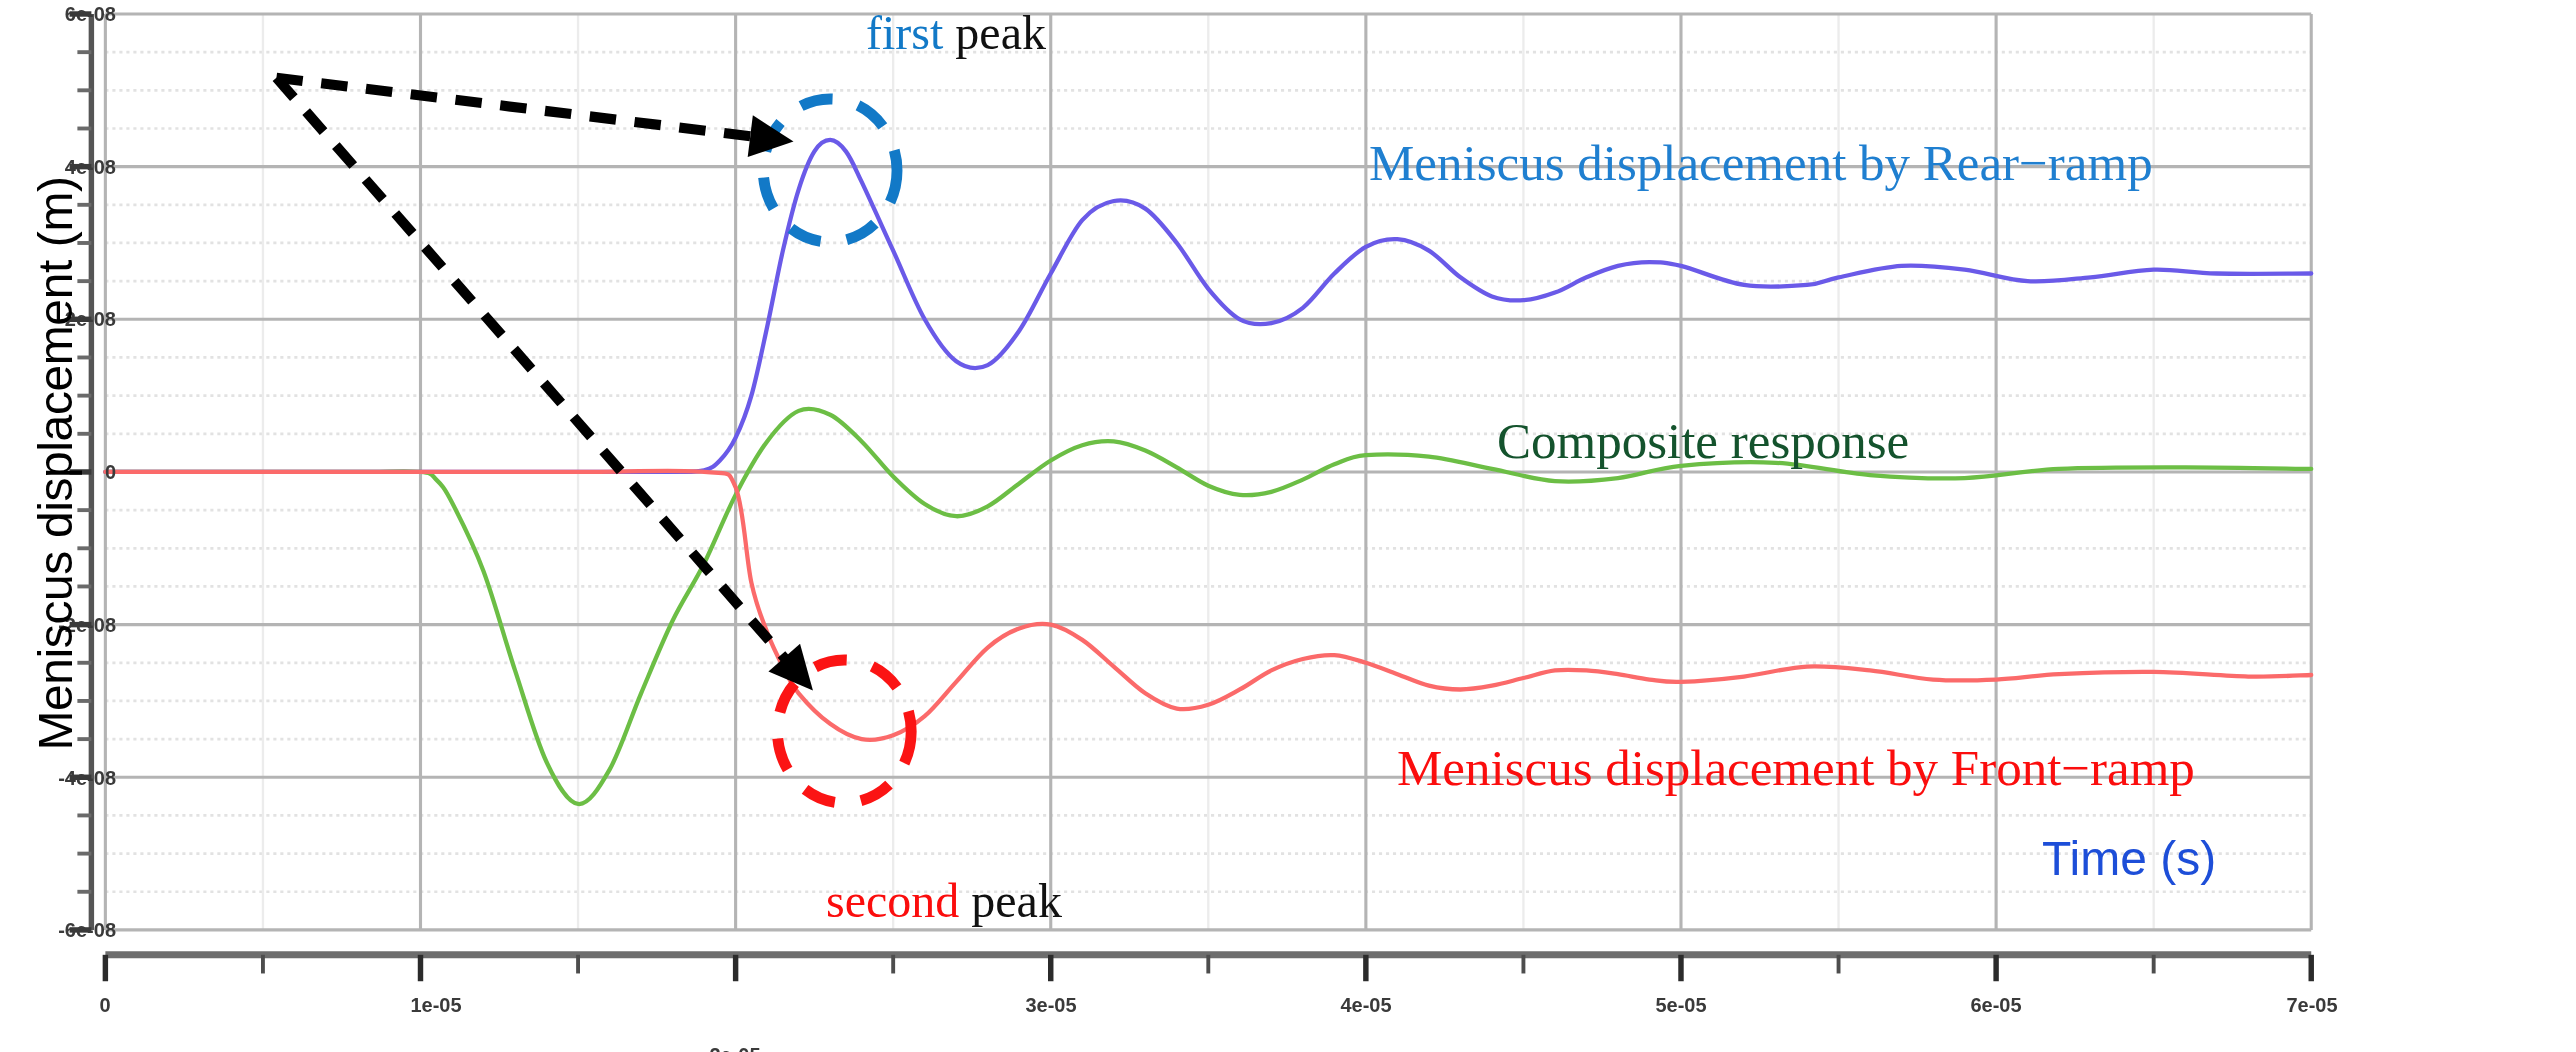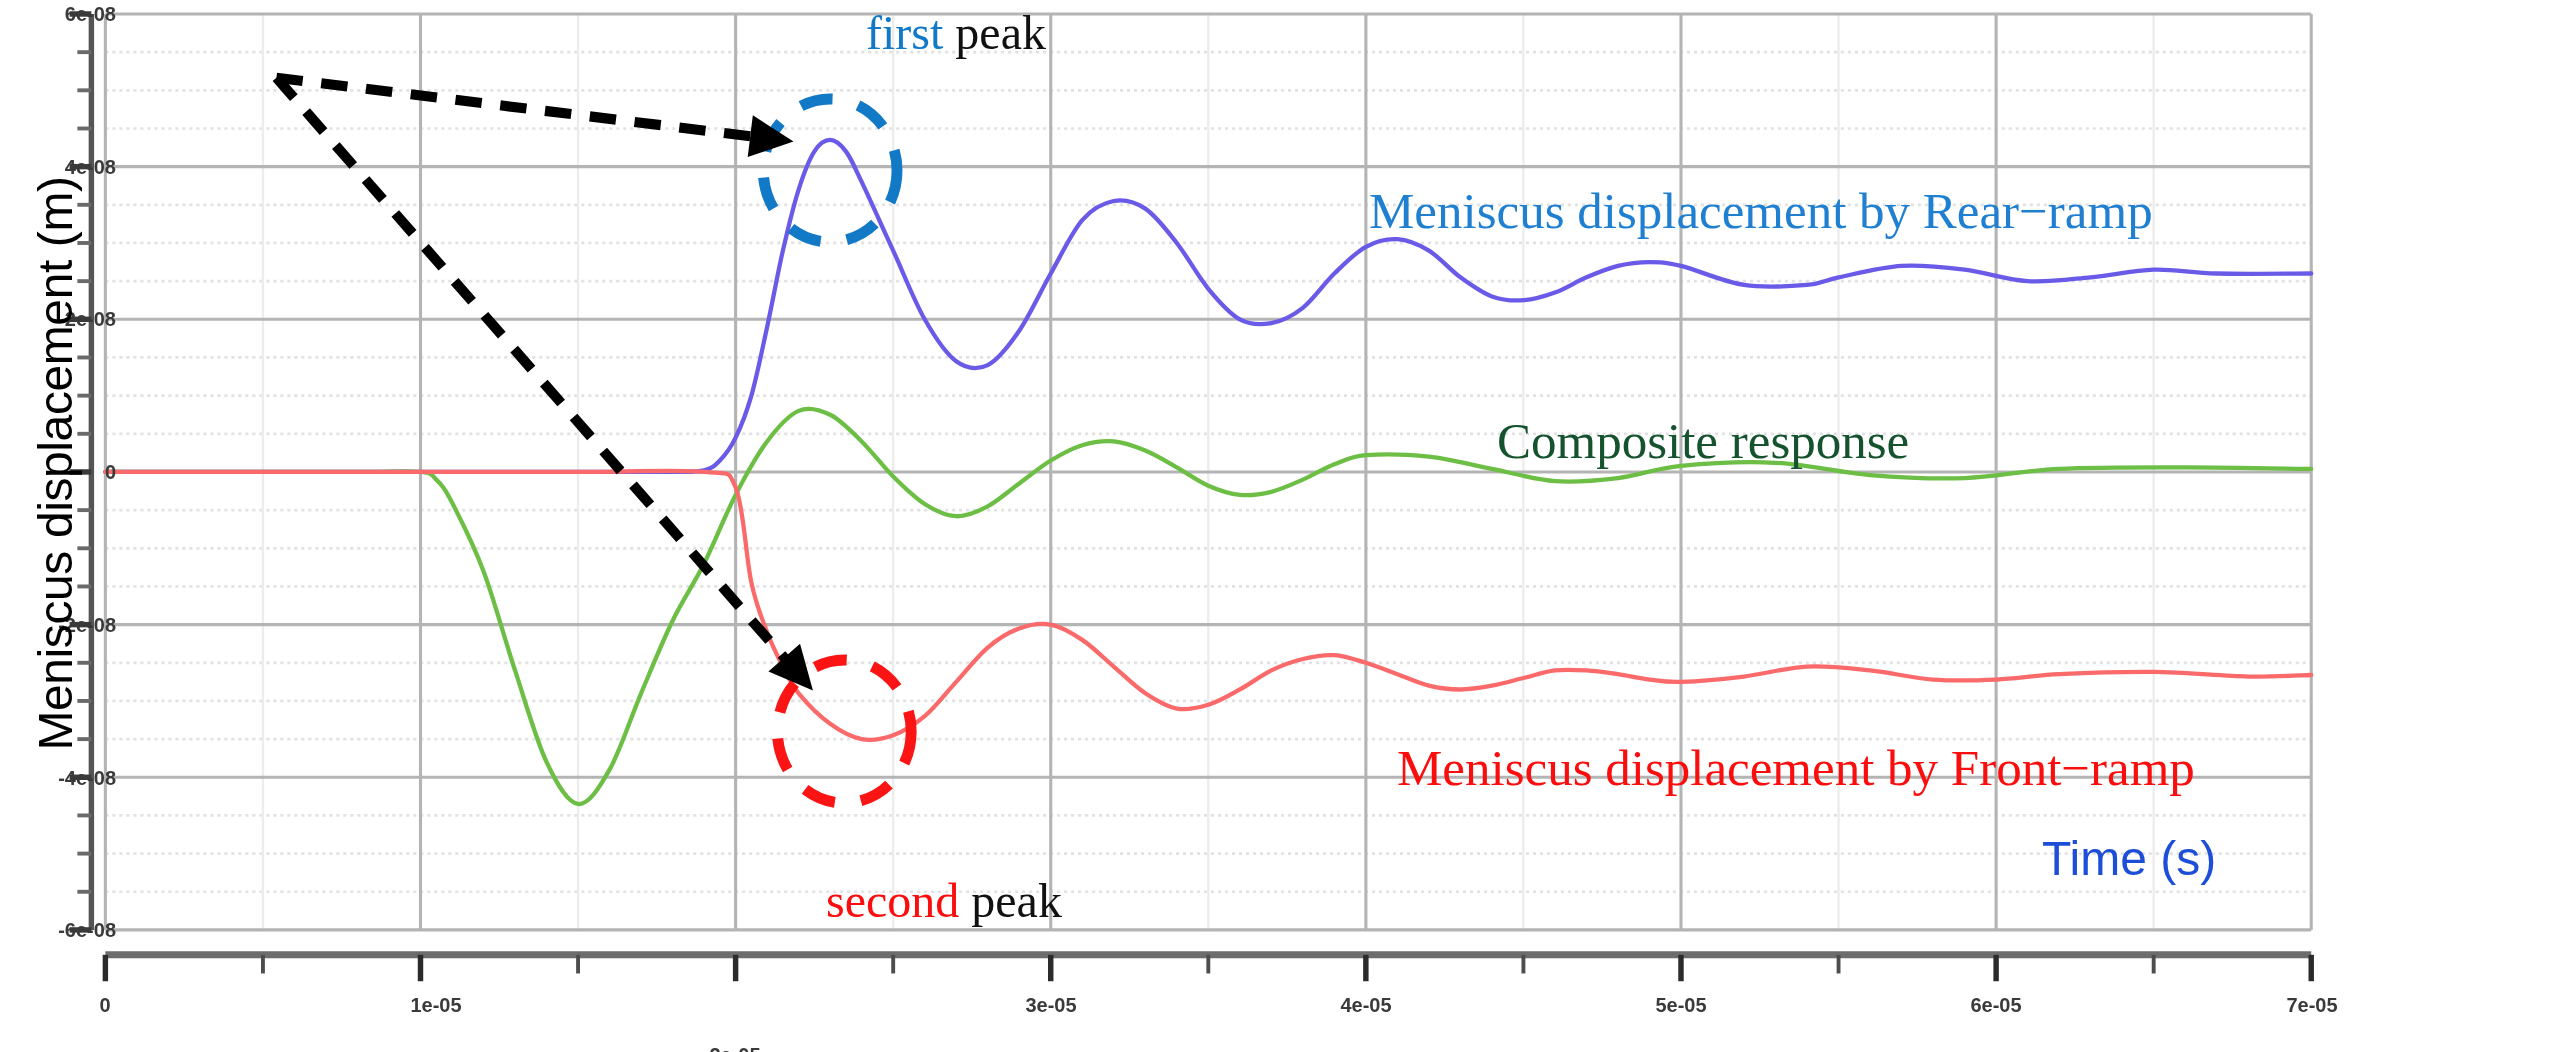--- a/index.html
+++ b/index.html
@@ -189,21 +189,21 @@
     <div class="ytick-label" style="top: 319px; margin-left: 13px;">2e-08</div>
     <div class="ytick-label" style="top: 472px;">0</div>
     <div class="ytick-label" style="top: 625px;">-2e-08</div>
     <div class="ytick-label" style="top: 778px;">-4e-08</div>
     <div class="ytick-label" style="top: 930px;">-6e-08</div>
   </div>
 
 <div class="yaxis-title">Meniscus displacement (m)</div>
 <div class="xaxis-title">Time (s)</div>
 
-<div class="series-label lbl-rear" style="left:1369px; top:138px;margin-top:48px;">Meniscus displacement by Rear−ramp</div>
+<div class="series-label lbl-rear" style="left:1369px; top:138px;">Meniscus displacement by Rear−ramp</div>
 
 <div class="series-label lbl-comp" style="left:1497px; top:416px;">Composite response</div>
 
 <div class="series-label lbl-front" style="left:1369px; top:743px;margin-left:28px;">Meniscus displacement by Front−ramp</div>
 
 <div class="anno-label" style="left:866px; top:9.3px;">
   <span class="word-blue">first</span><span>&nbsp;</span><span class="word-black">peak</span>
 </div>
 
 <div class="anno-label" style="left:826px; top:859px;margin-top:18px;">

